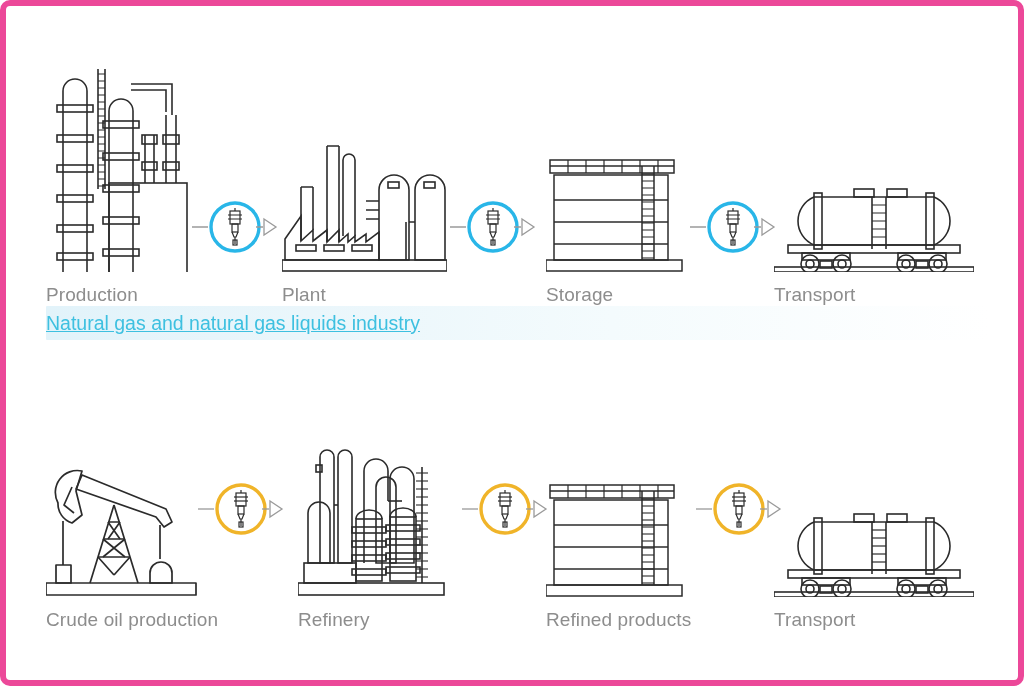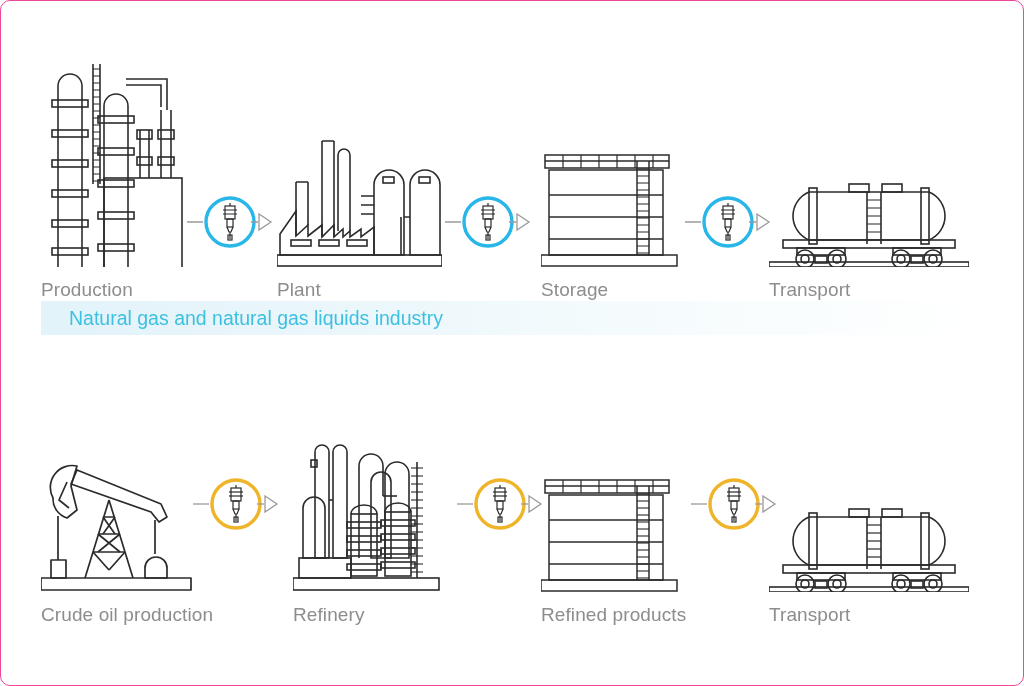--- a/index.html
+++ b/index.html
@@ -9,21 +9,21 @@
   }
   body {
     font-family: "Liberation Sans", sans-serif;
   }
   #page {
     position: relative;
     width: 1024px;
     height: 686px;
     background: #ffffff;
     box-sizing: border-box;
-    border: 1px solid #ec4899;
+    border: 6px solid #ec4899;
     border-radius: 10px;
     overflow: hidden;
   }
 
   .row {
     position: absolute;
     left: 0;
     width: 1024px;
   }
   .row-gas  { top: 20px;  height: 320px; }
@@ -63,22 +63,23 @@
     position: absolute;
     height: 34px;
     left: 40px;
     width: 944px;
     display: flex;
     align-items: center;
     border-radius: 1px;
   }
   .banner-label {
     font-size: 19.5px;
-    padding-left: 28px;
+    padding-left: 0;
     white-space: nowrap;
+    text-decoration: underline;
   }
   .banner-gas {
     top: 300px;
     background: linear-gradient(to right, #e2f3fa 0%, #eaf6fb 28%, #f4fbfd 60%, #ffffff 100%);
   }
   .banner-gas .banner-label { color: #3ec0e0; }
   .banner-oil {
     top: 606px;
     background: linear-gradient(to right, #fdf2d8 0%, #fdf5e2 30%, #fefaf0 62%, #ffffff 100%);
   }

